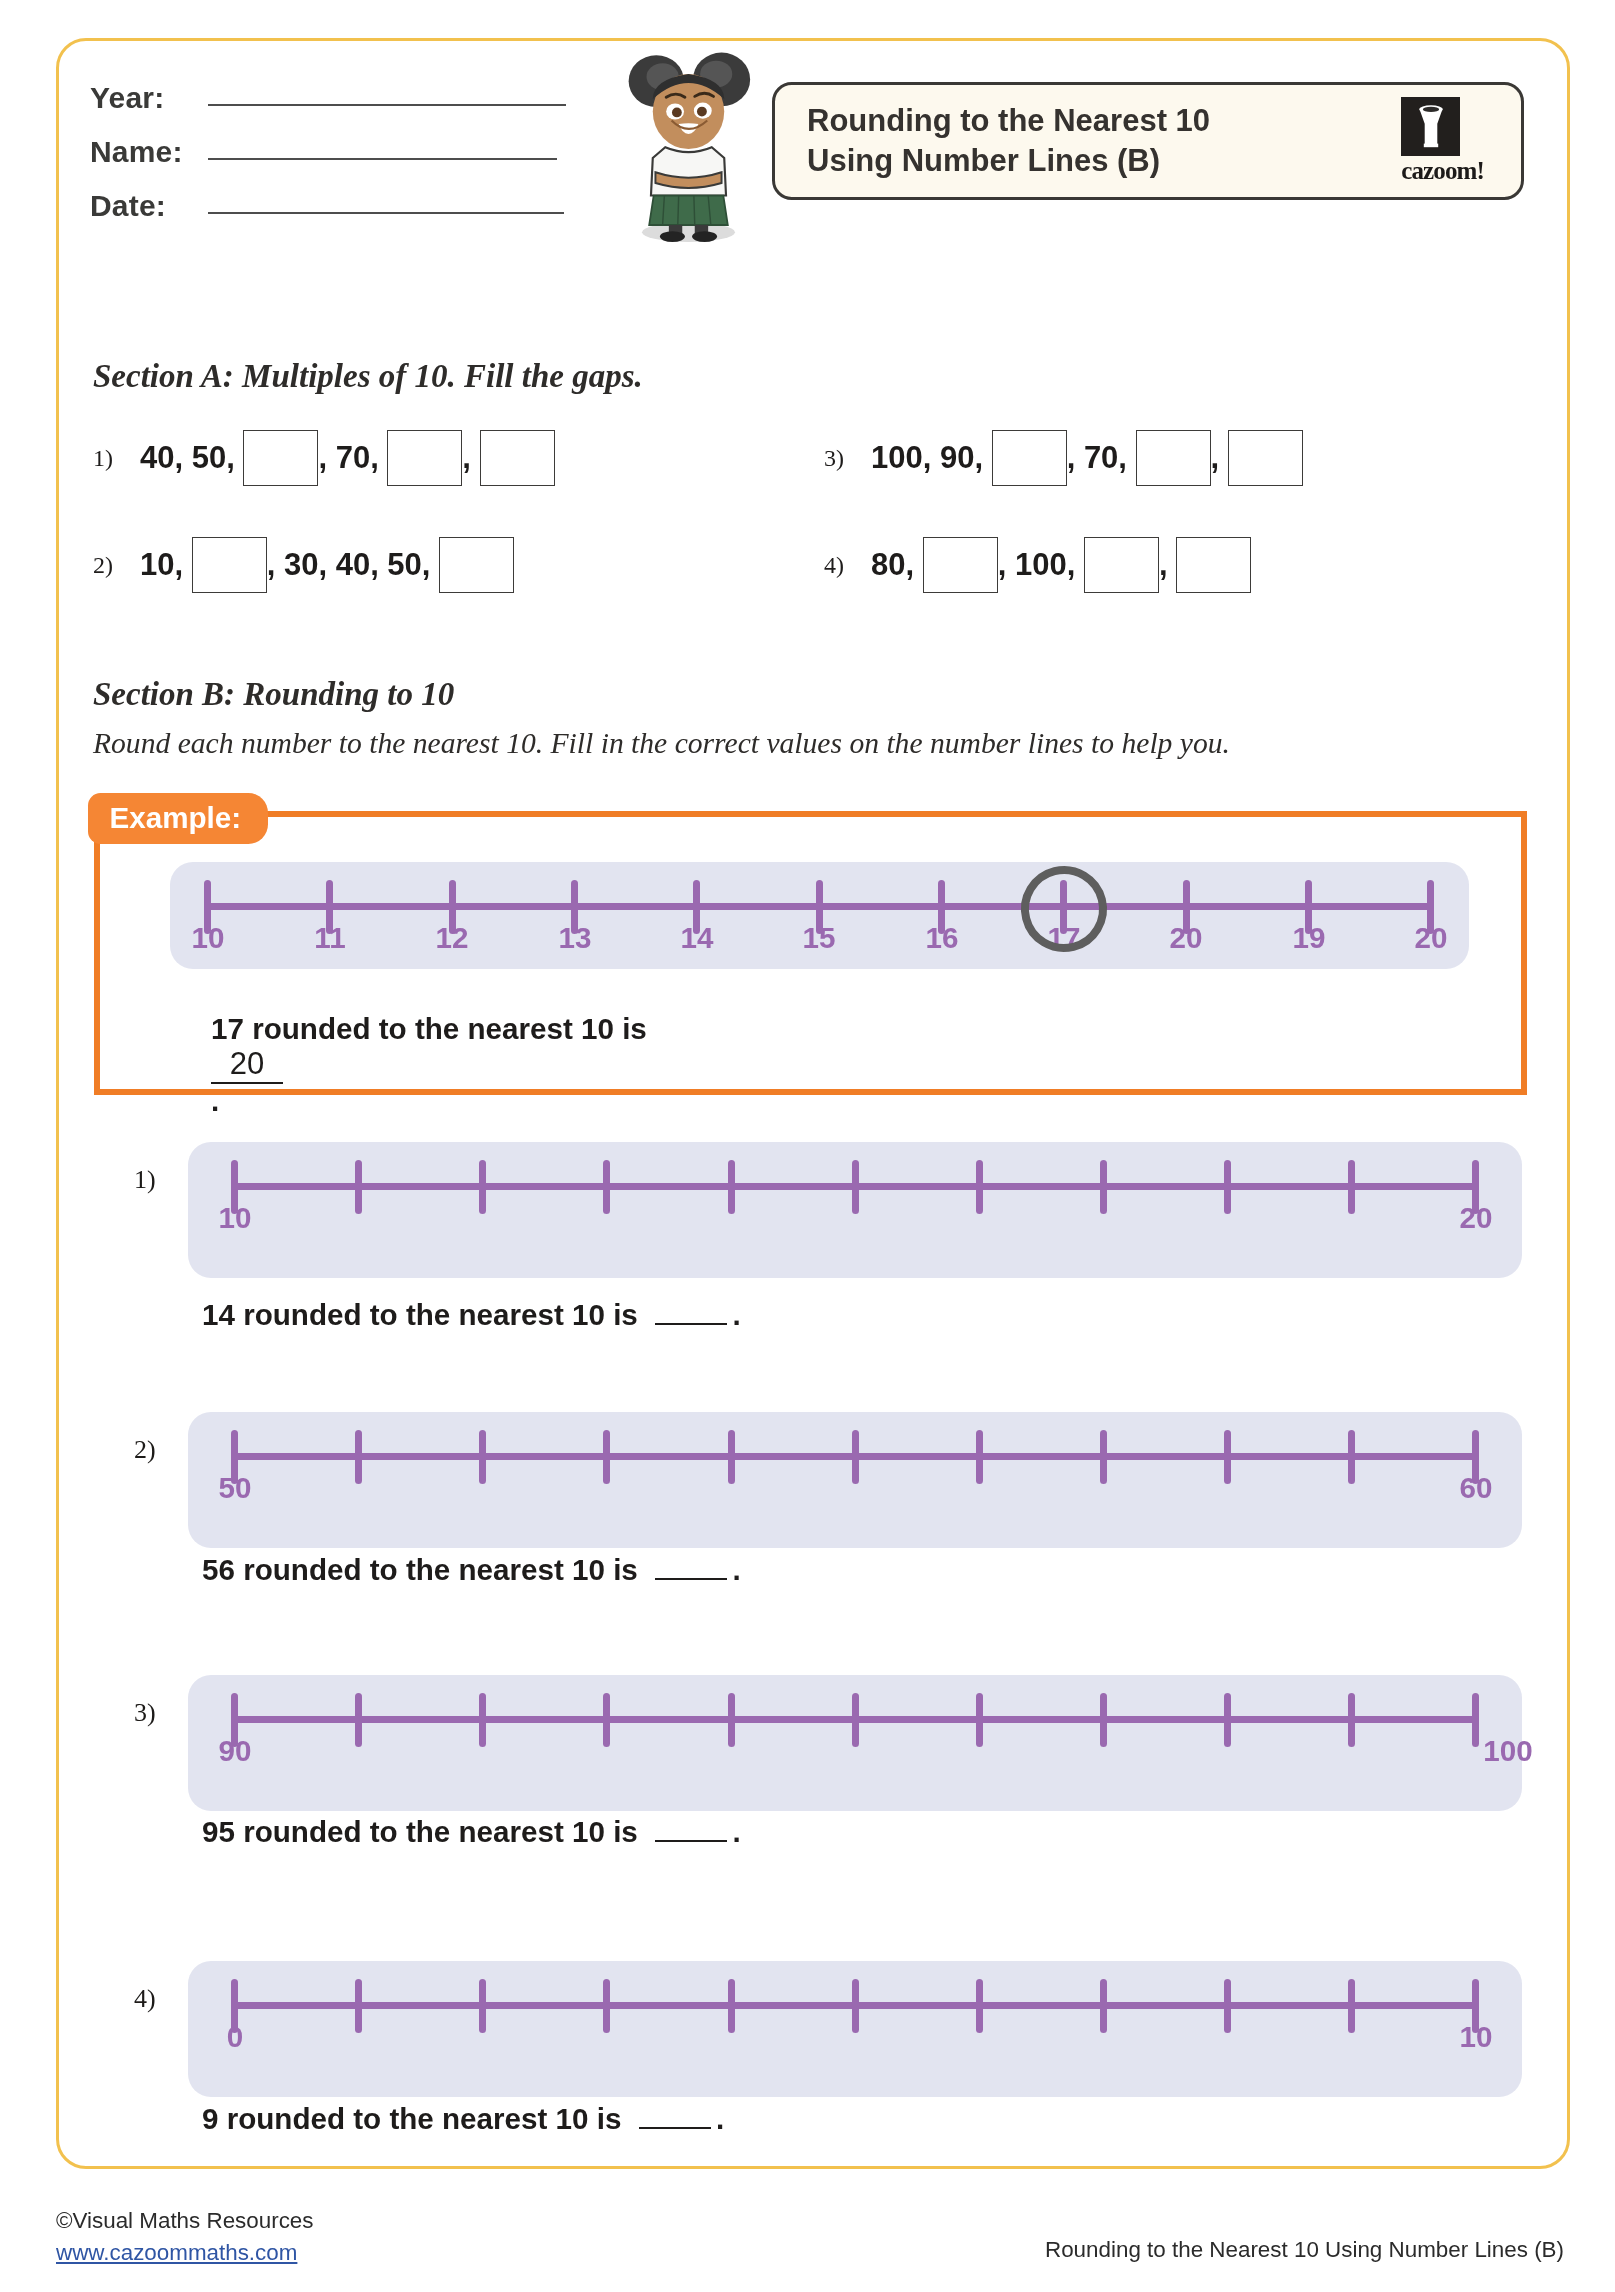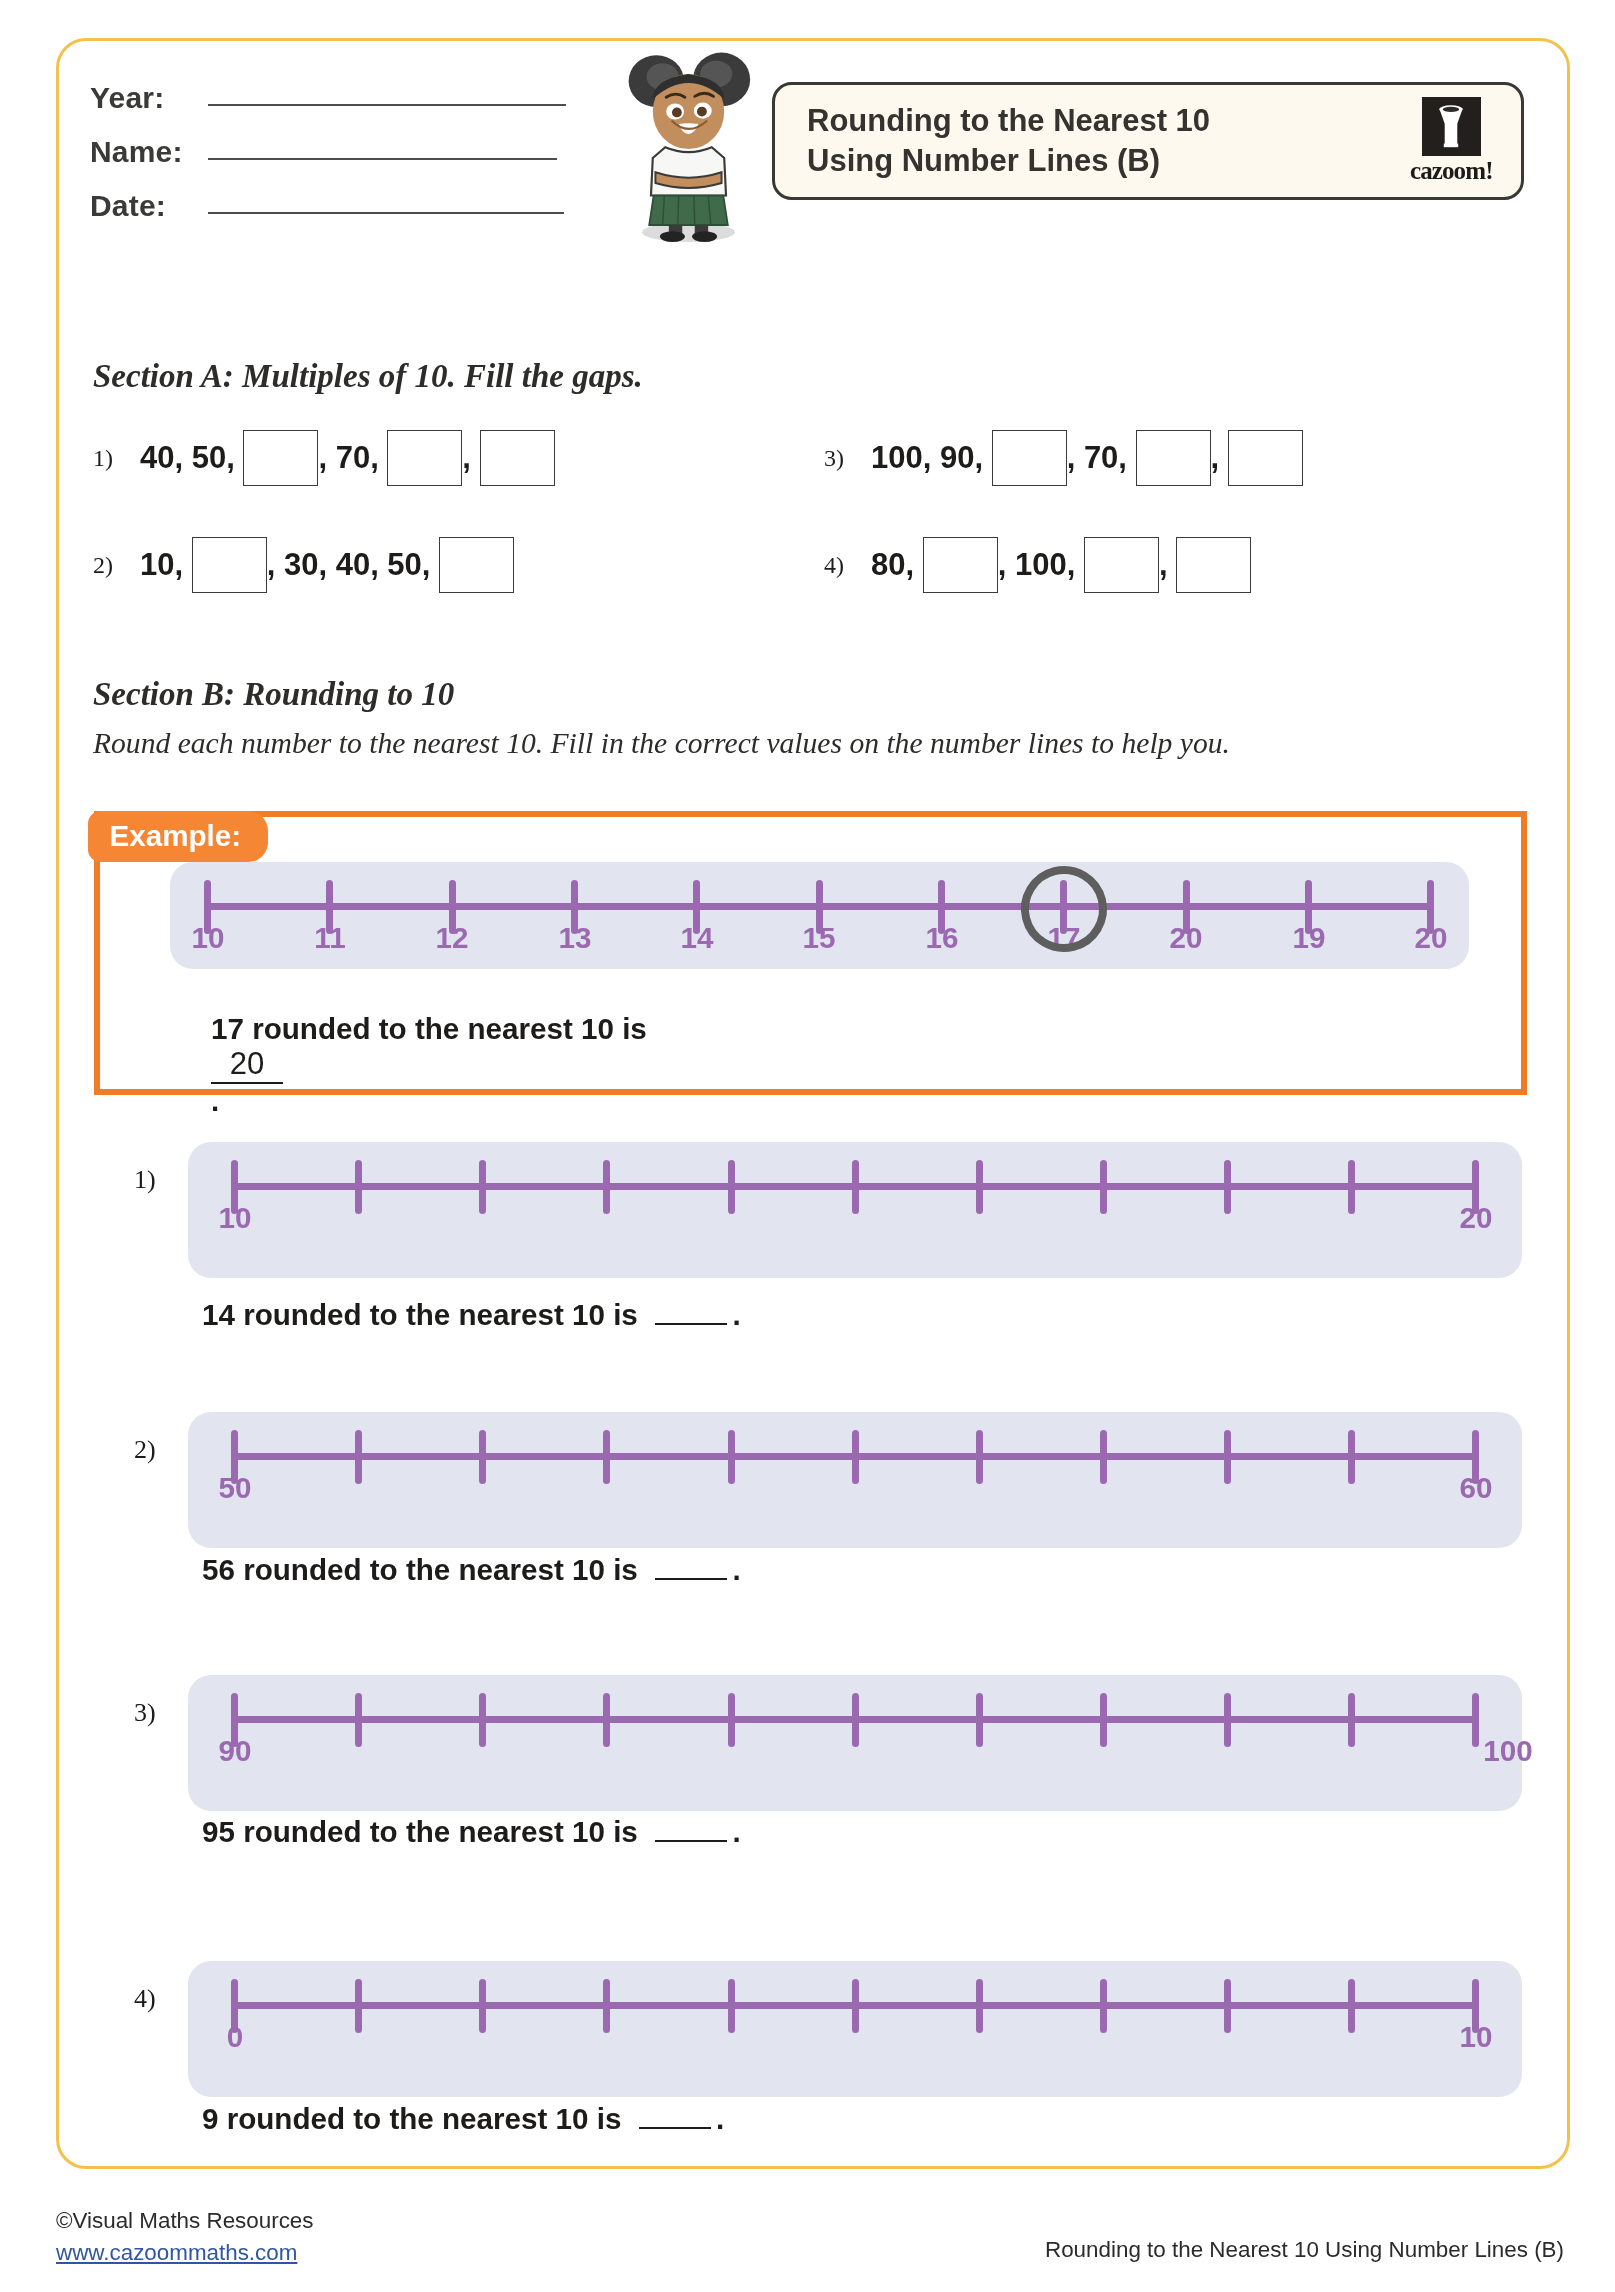--- a/index.html
+++ b/index.html
@@ -43,21 +43,21 @@
     background:#fdf9ee;
     border:3.6px solid #3a3835;
     border-radius:19.7px;
     box-sizing:border-box;
     display:flex; align-items:center; justify-content:space-between;
     padding:0 19.7px 0 32px;
   }
   .title-text{
     font-size:31px; font-weight:bold; color:#35322f; line-height:1.28;
   }
-  .logo{ display:flex; flex-direction:column; align-items:center; width:100px;}
+  .logo{ display:flex; flex-direction:column; align-items:flex-start; width:100px;}
   .logo-mark{
     width:59px;height:59px;background:#221f1d;
     display:flex;align-items:center;justify-content:center;
   }
   .logo-word{
     font-family:"Liberation Serif", serif;
     font-weight:bold; font-size:25px; color:#1d1b19; letter-spacing:-0.9px; margin-top:1.8px;
   }
 
   
@@ -99,21 +99,20 @@
   }
   .example-tag{
     position:absolute; left:88px; top:793px;
     background:#f58634;
     color:#ffffff;
     font-size:29.6px; font-weight:bold;
     padding:9.9px 27px 11.6px 21.5px;
     border-radius:12.5px 19.7px 19.7px 12.5px;
     line-height:1;
     z-index:4;
-    margin-top:18px;
   }
 
   
   .nl-wrap{ position:absolute; }
   .nl-index{
     position:absolute; left:-54px; top:23px;
     font-family:"Liberation Serif", serif;
     font-size:26px; color:#1d1b19;
   }
   .nl-band{

